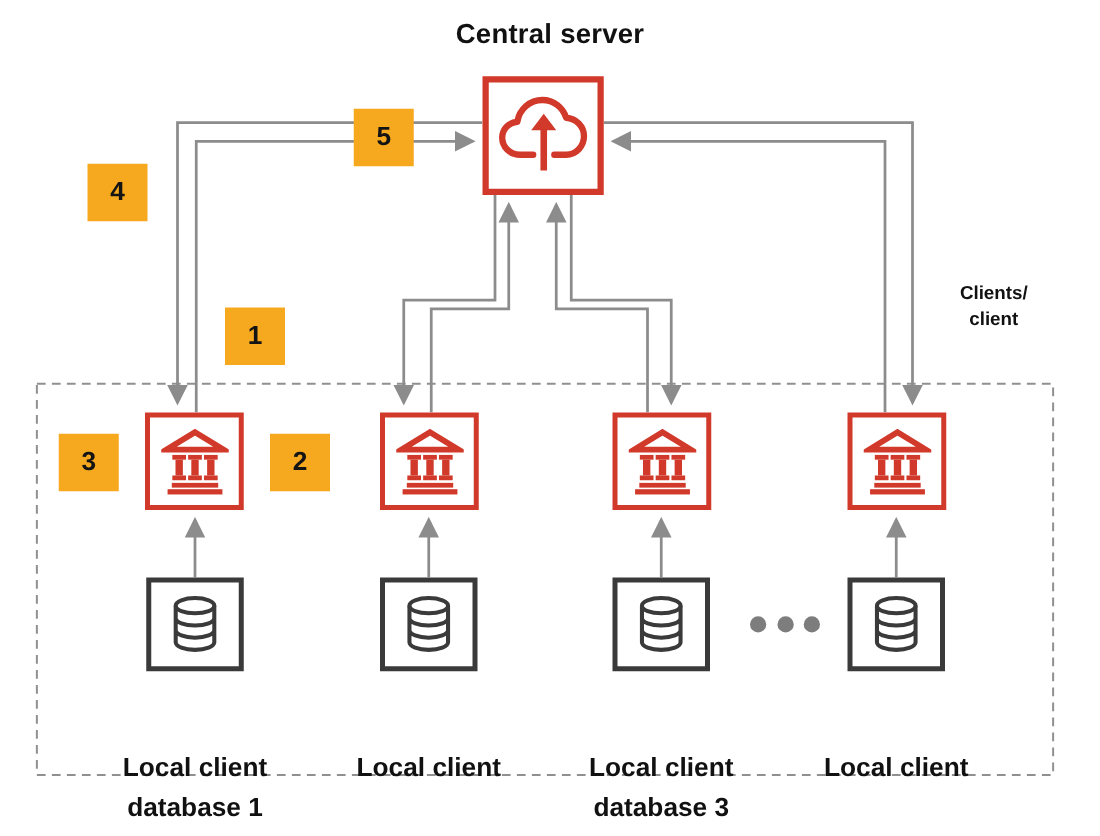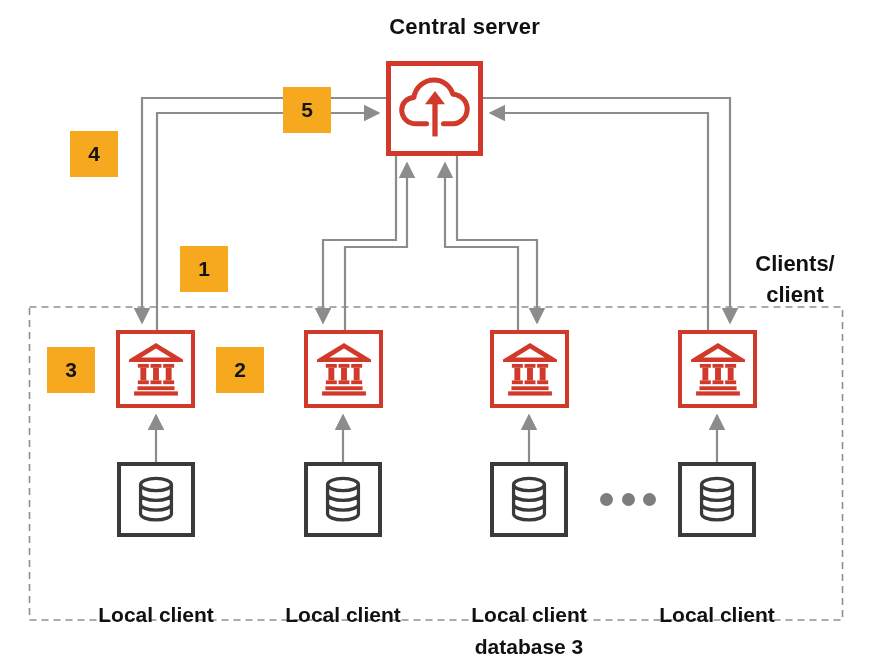--- a/index.html
+++ b/index.html
@@ -21,30 +21,30 @@
     overflow:hidden;
   }
   svg.wires{position:absolute;left:0;top:0;z-index:1;}
   .wire{fill:none;stroke:var(--gray);stroke-width:2.2;}
   .dashbox{fill:none;stroke:var(--dash);stroke-width:1.6;stroke-dasharray:7 5;}
 
   .abs{position:absolute;box-sizing:border-box;z-index:2;}
 
   .title{
     left:340px;top:14px;width:200px;
-    text-align:right;font-weight:bold;font-size:22px;letter-spacing:.2px;
+    text-align:center;font-weight:bold;font-size:22px;letter-spacing:.2px;
   }
   .server-box{
     left:386px;top:61px;width:97px;height:95px;
     border:5px solid var(--red);background:#fff;
     display:flex;align-items:center;justify-content:center;
   }
   .clients-users{
-    left:743px;top:248px;width:104px;
-    text-align:center;font-weight:bold;font-size:22px;line-height:1.43;
+    left:743px;top:224px;width:104px;
+    text-align:center;font-weight:bold;font-size:15px;line-height:1.43;
   }
   .client-box{
     top:330px;width:79px;height:78px;
     border:4px solid var(--red);background:#fff;
     display:flex;align-items:center;justify-content:center;
   }
   .db-box{
     top:462px;width:78px;height:75px;
     border:4px solid var(--dark);background:#fff;
     display:flex;align-items:center;justify-content:center;
@@ -225,20 +225,21 @@
   </div>
 
   <div class="abs ellipsis">
     <span class="dot"></span>
     <span class="dot"></span>
     <span class="dot"></span>
   </div>
 
   <div class="abs db-label" style="left:74px">
     <span style="display:block">Local client</span>
+    <span style="display:block">database 1</span>
   </div>
   <div class="abs db-label" style="left:261px">
     <span style="display:block">Local client</span>
   </div>
   <div class="abs db-label" style="left:447px">
     <span style="display:block">Local client</span>
     <span style="display:block">database 3</span>
   </div>
   <div class="abs db-label" style="left:635px">
     <span style="display:block">Local client</span>

